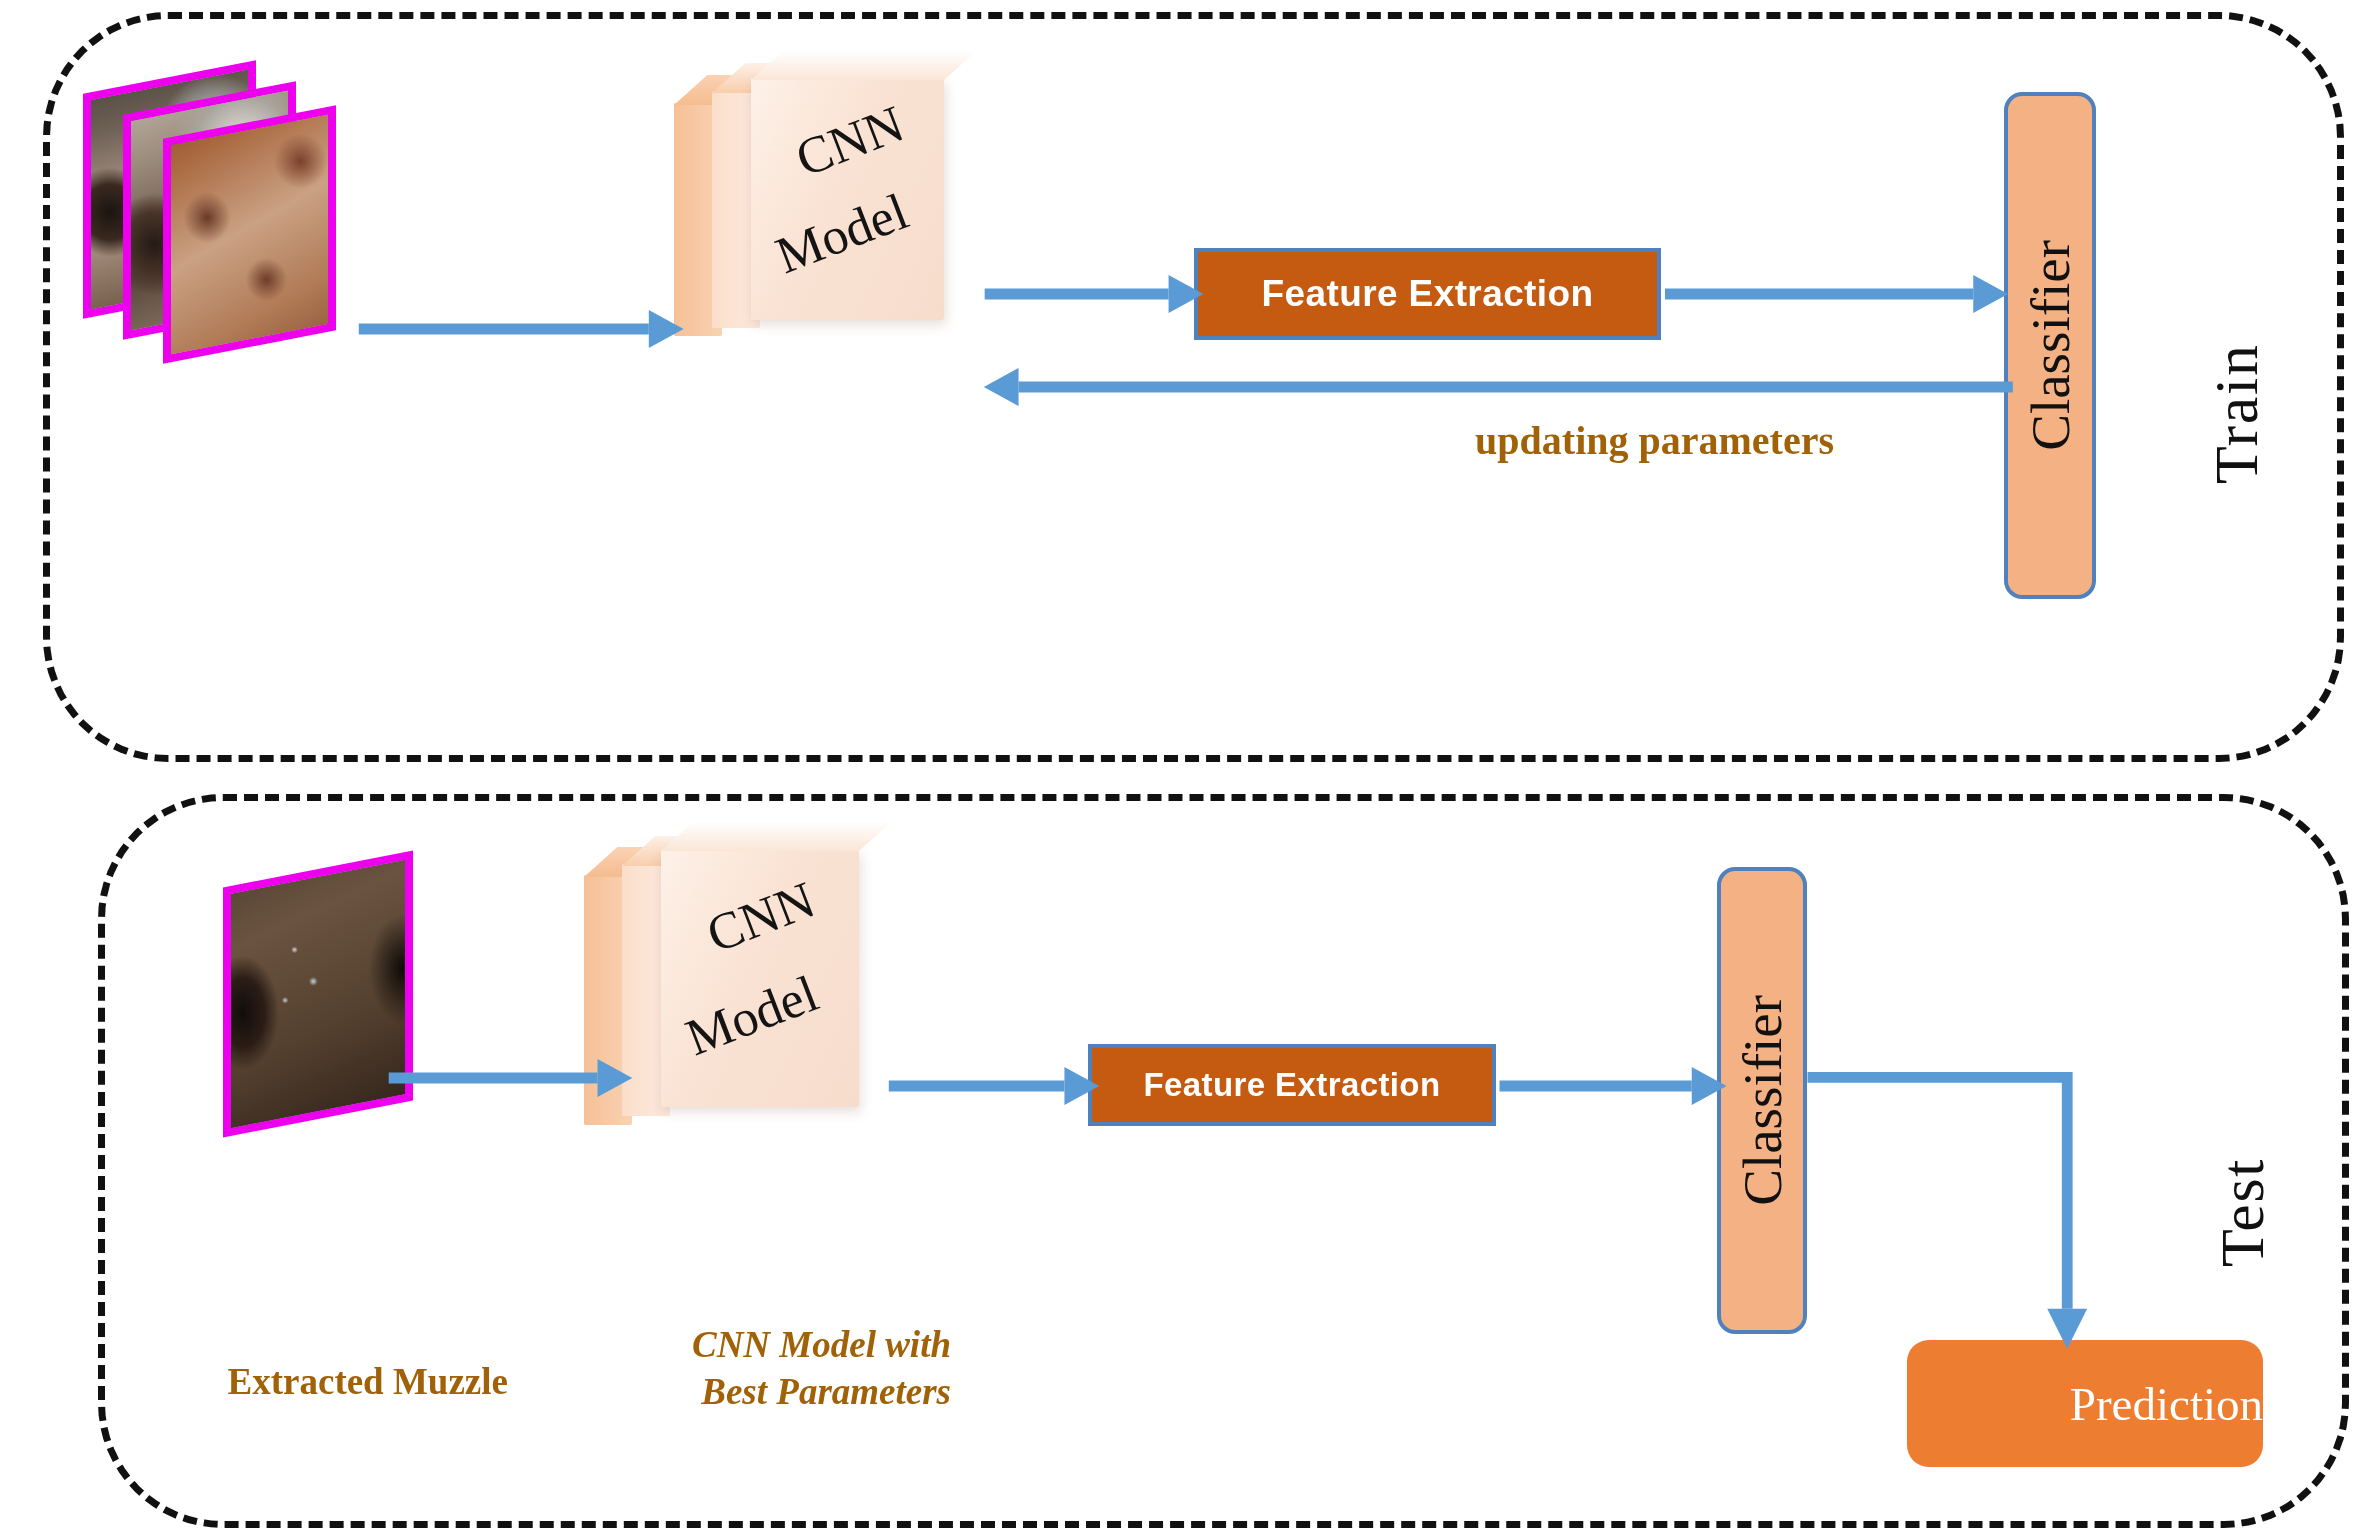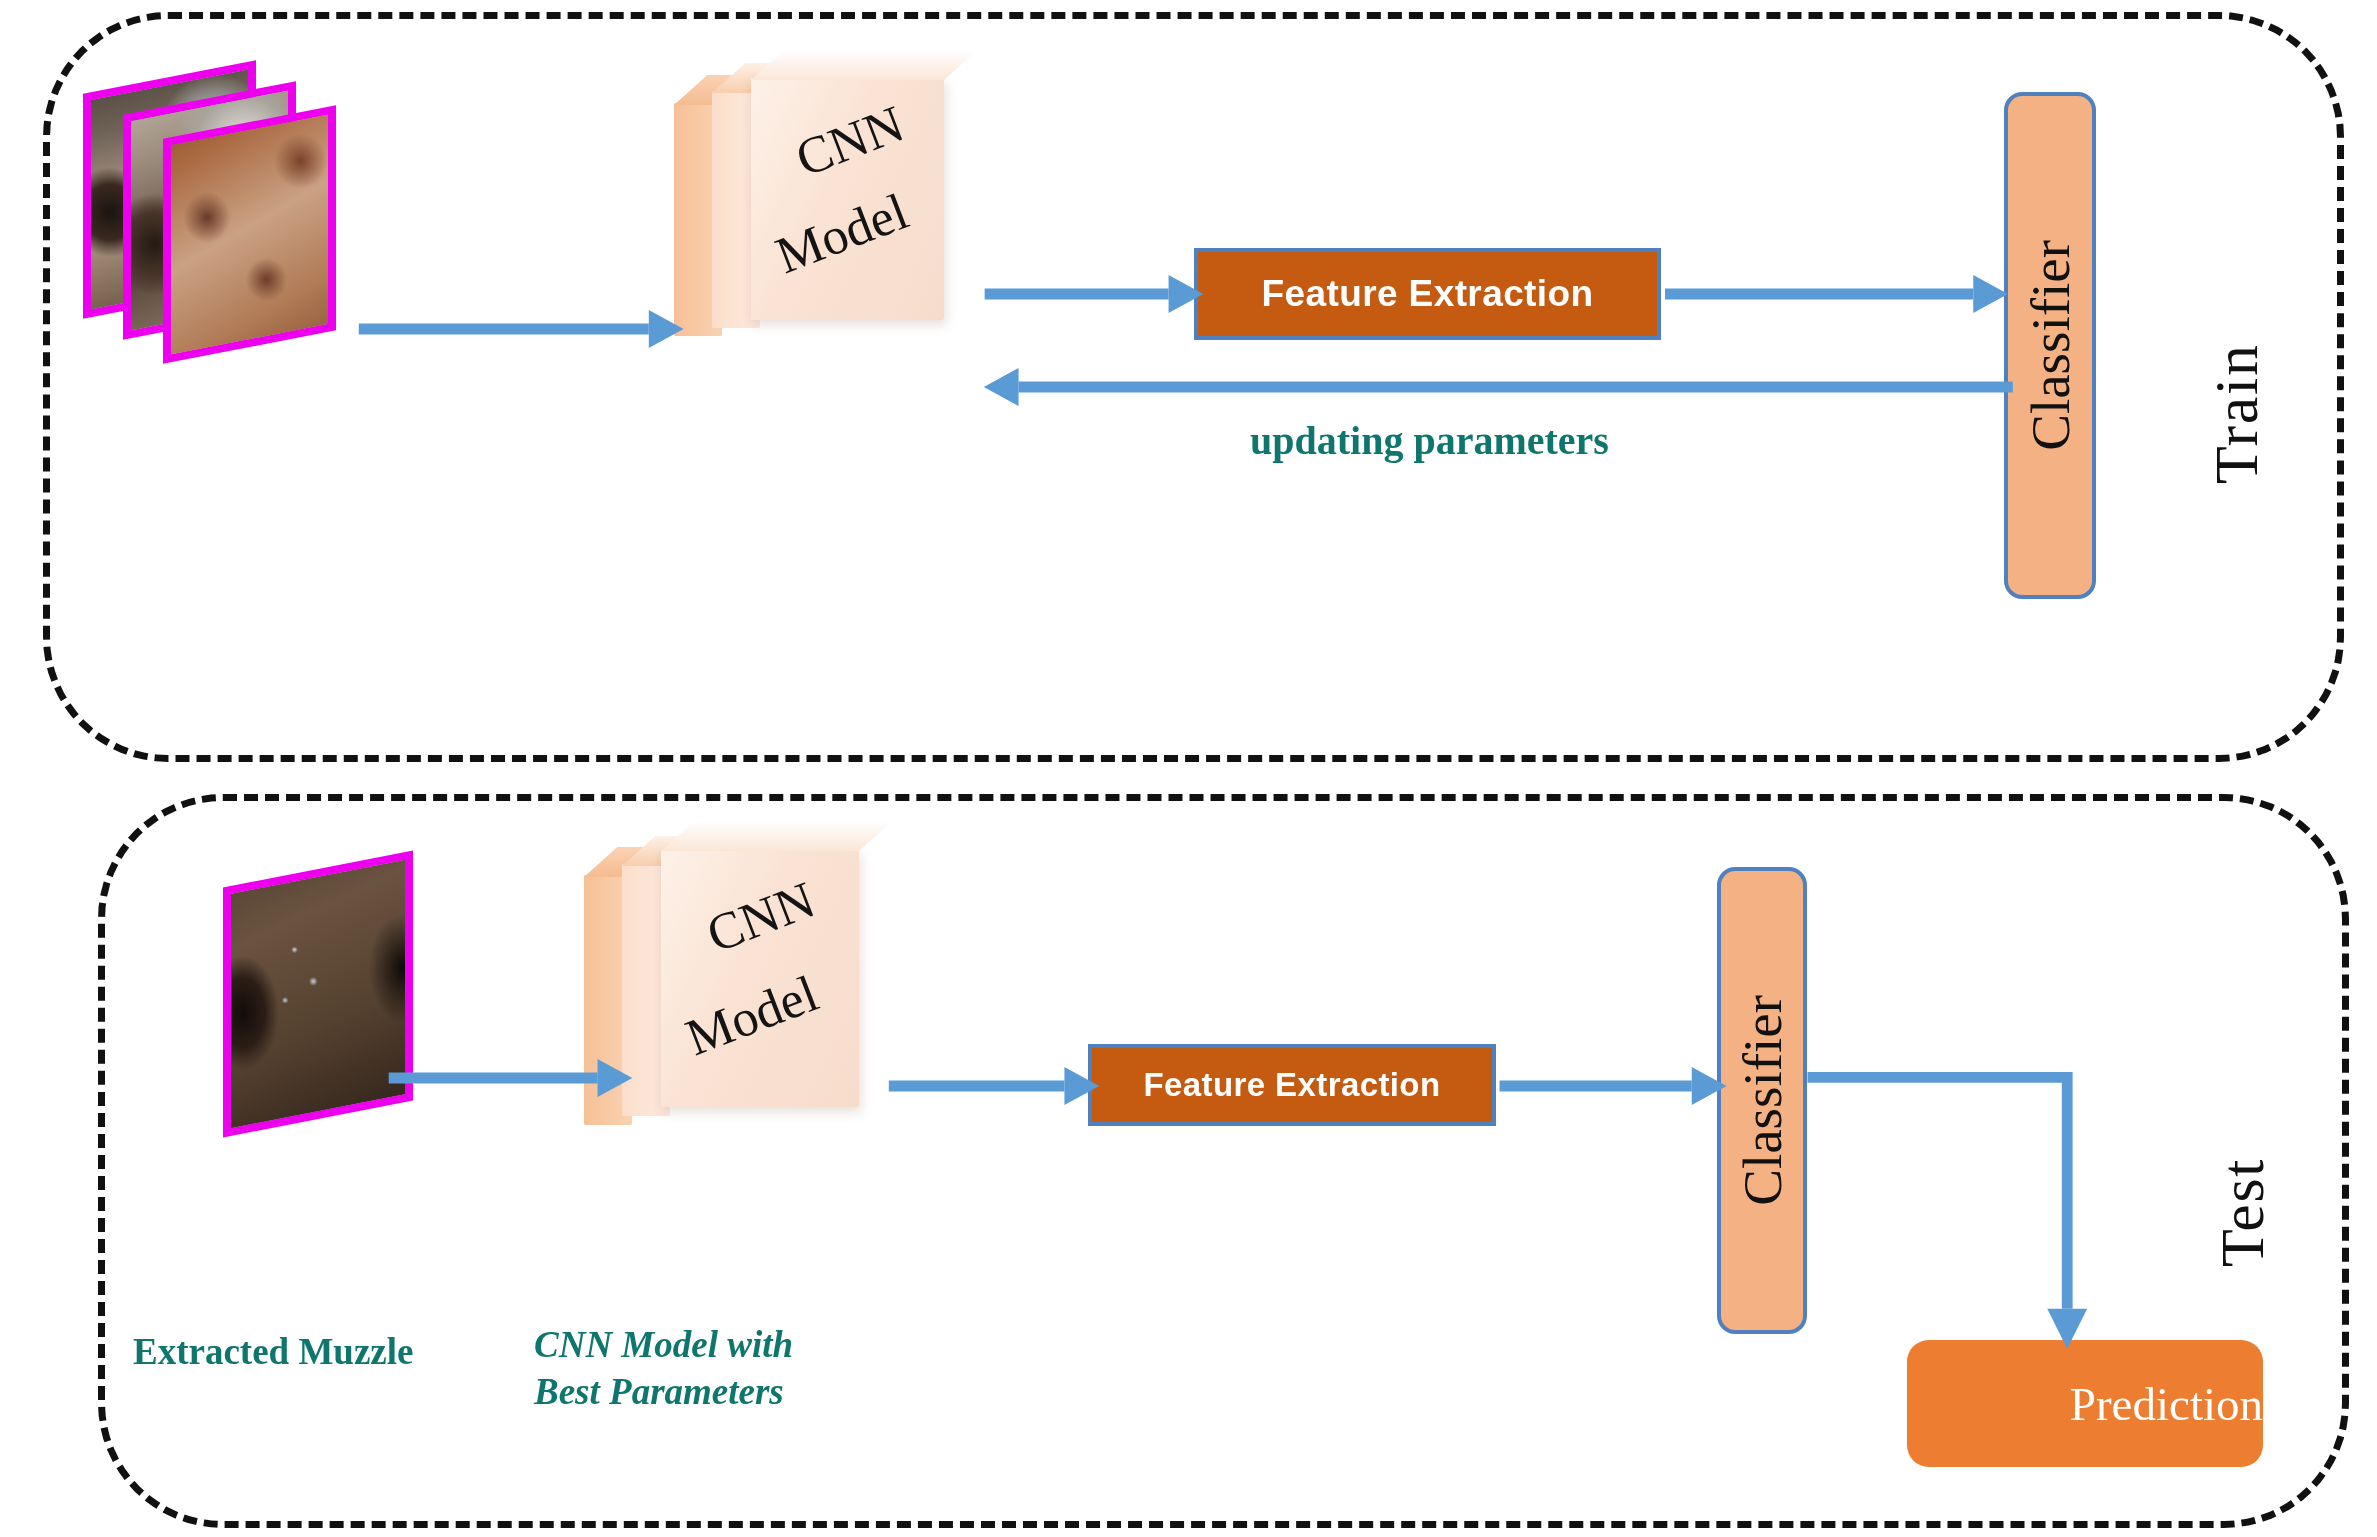--- a/index.html
+++ b/index.html
@@ -66,21 +66,21 @@
   .clf-box span{writing-mode:vertical-rl;transform:rotate(180deg);
                 font-family:"Liberation Serif",serif;color:#111;}
 
   
   .pred-box{position:absolute;background:#ED7D31;border-radius:21.7px;
             display:flex;align-items:center;justify-content:center;}
   .pred-box span{font-family:"Liberation Serif",serif;color:#ffffff;}
 
   
   .caption{position:absolute;font-family:"Liberation Serif",serif;font-weight:bold;
-           color:#0f766e;text-align:left;white-space:pre-line;line-height:1.28;}
+           color:#a16207;text-align:right;white-space:pre-line;line-height:1.28;}
 
   
   .arrow-svg{position:absolute;overflow:visible;}
 </style>
 </head>
 <body>
 
 <div class="stage">
 
   <div class="panel" id="panel-train"></div>
@@ -154,21 +154,21 @@
     <line x1="1250" y1="35" x2="50" y2="35" stroke="#5B9BD5" stroke-width="13"></line>
     <polygon points="50,12 8,35 50,58" fill="#5B9BD5"></polygon>
   </svg>
 
   <div class="panel" id="panel-test"></div>
 
   <div class="photo muz-d" style="left:223px;top:869px;width:190px;height:250px;">
     <div class="inner muz-d"></div>
   </div>
 
-  <div class="caption" style="left:133px;top:1328px;width:375px;font-size:37px;">Extracted Muzzle</div>
+  <div class="caption" style="left:133px;top:1358px;width:375px;font-size:37px;">Extracted Muzzle</div>
 
   <div class="stack" style="left:584px;top:842px;width:350px;height:267px;">
     <div class="slab" style="left:0px;top:33px;width:48px;height:250px;">
       <div class="face" style="background:linear-gradient(90deg,#F6C096 0%,#F9D2B2 100%);"></div>
       <div class="top" style="top:-28px;height:30px;
                   background:linear-gradient(180deg,#FAD2B4 0%,#F5BC8F 100%);
                   transform:skewX(-48deg);transform-origin:left bottom;width:48px;"></div>
     </div>
     <div class="slab" style="left:38px;top:21.7px;width:48px;height:252px;">
       <div class="face" style="background:linear-gradient(90deg,#FBDECA 0%,#FDEADF 100%);"></div>

